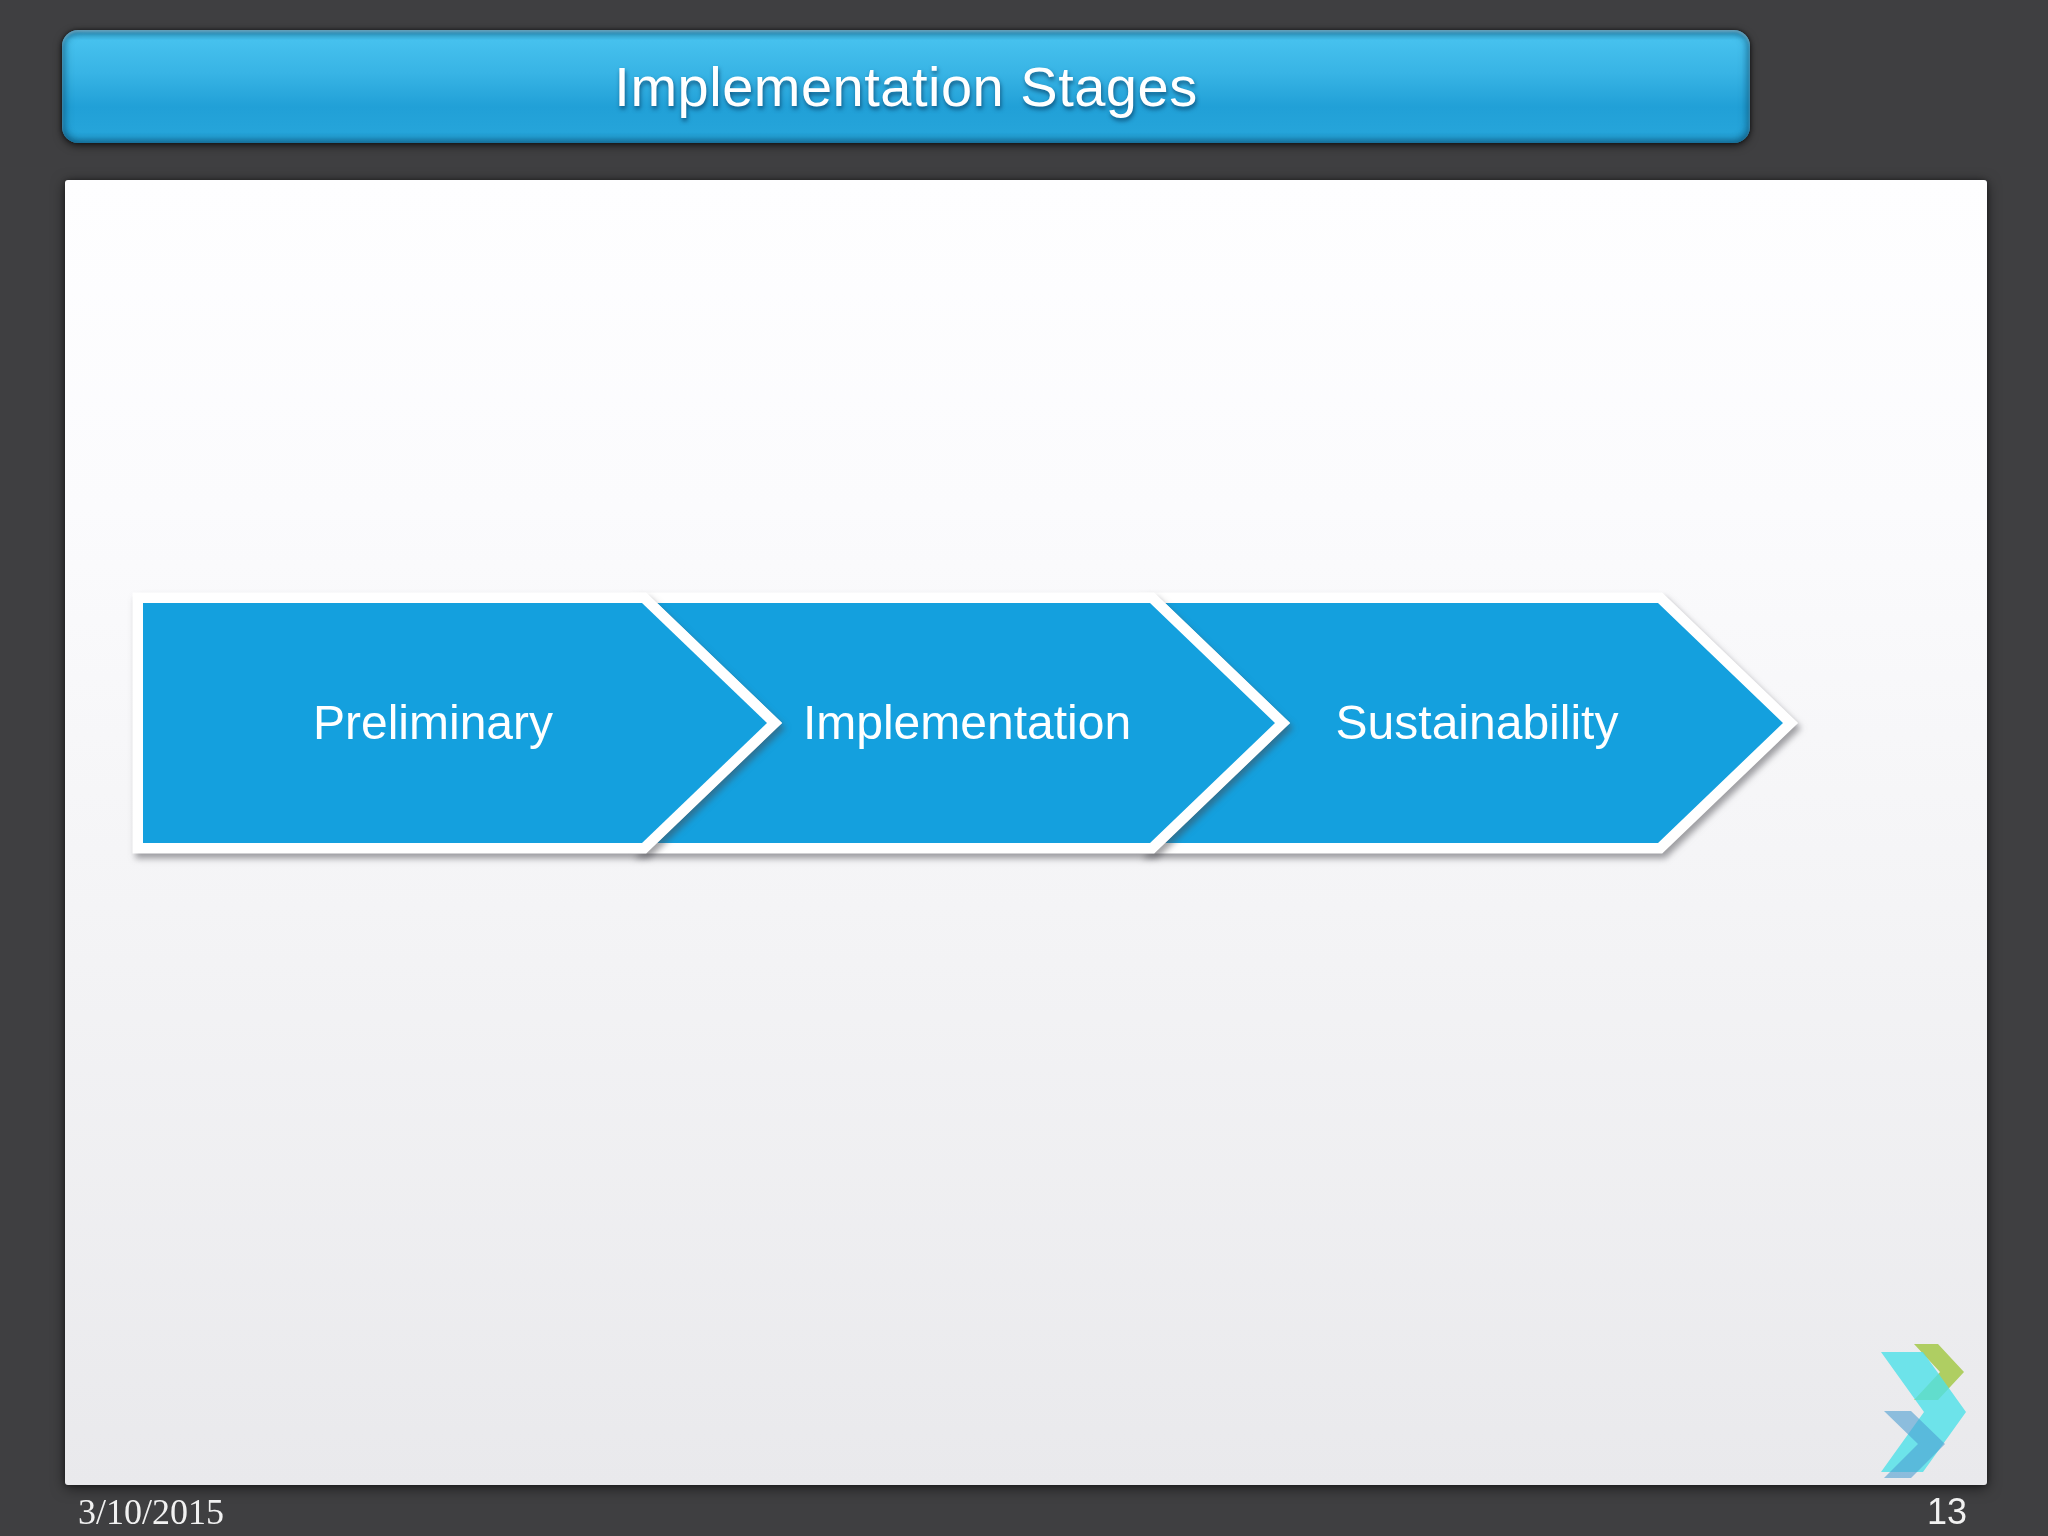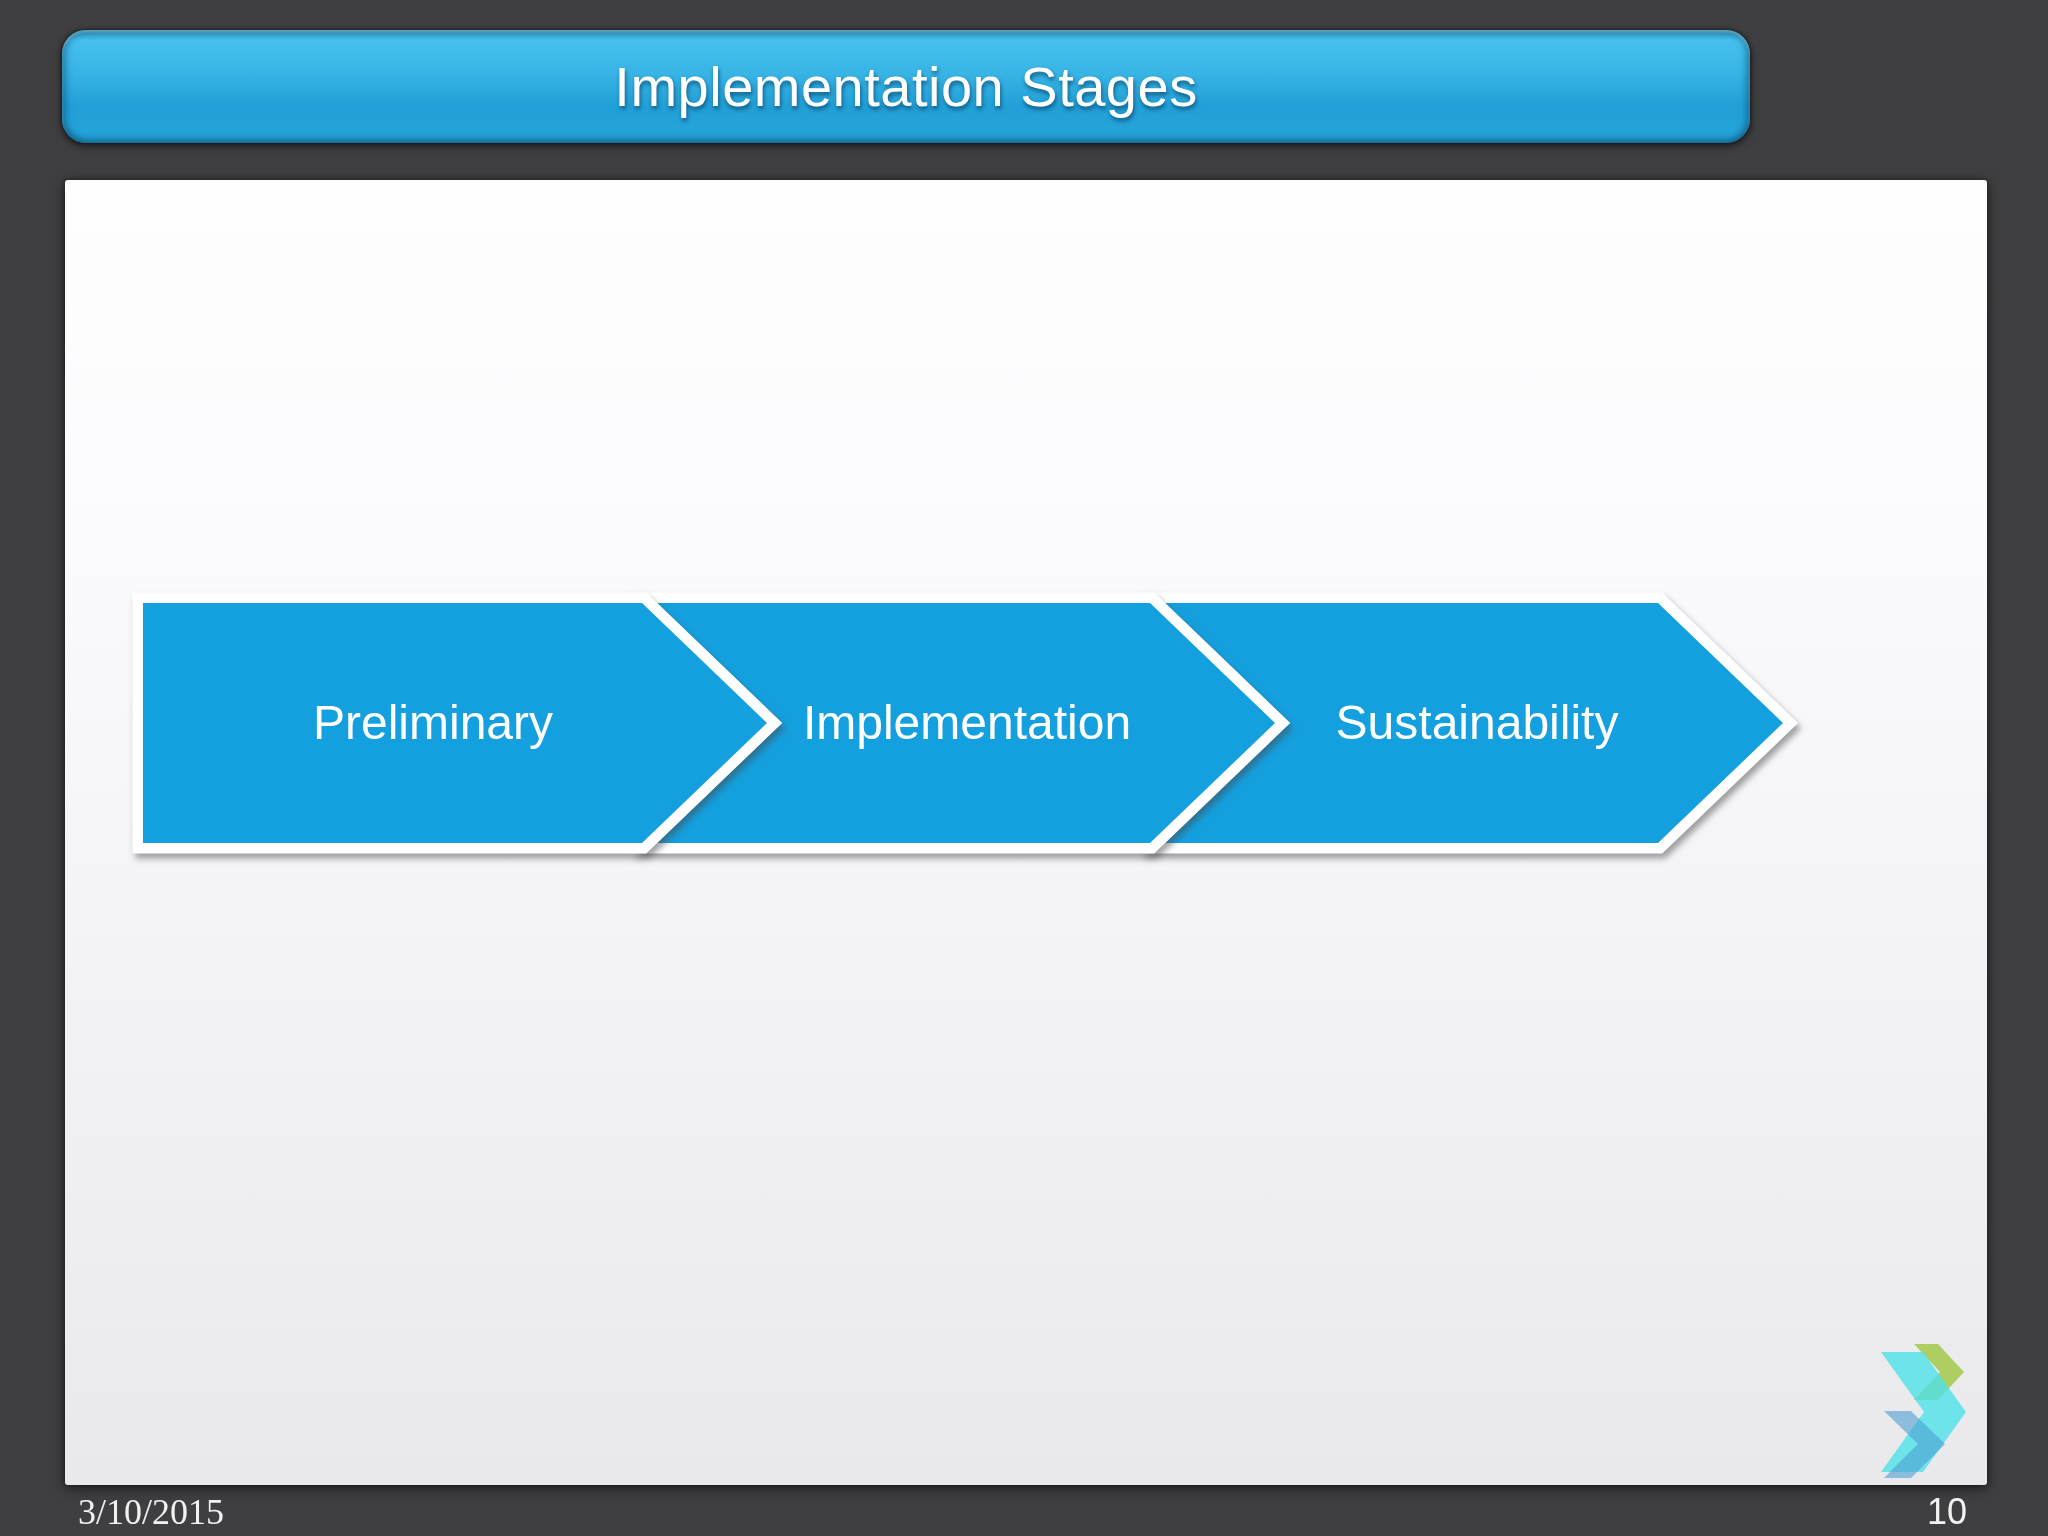--- a/index.html
+++ b/index.html
@@ -17,21 +17,21 @@
   }
 
   
   .title-banner {
     position: absolute;
     left: 62px;
     top: 30px;
     width: 1688px;
     height: 113px;
     box-sizing: border-box;
-    border-radius: 24px;
+    border-radius: 16px;
     background: linear-gradient(180deg,
       #2d93bd 0%,
       #46c1ee 9%,
       #38b4e5 38%,
       #21a0d7 68%,
       #27a6db 100%);
     box-shadow:
       0 3px 8px rgba(0,0,0,0.55),
       0 0 4px rgba(0,0,0,0.6),
       inset 0 2px 3px rgba(255,255,255,0.35),
@@ -131,15 +131,15 @@
     <text class="stage-label" x="1477" y="739">Sustainability</text>
 
     <g>
       <polygon fill="#a6c94f" fill-opacity="0.88" points="1914,1344 1938,1344 1964,1372 1938,1400 1914,1400 1940,1372"></polygon>
       <polygon fill="#4ee1e9" fill-opacity="0.8" points="1881,1352 1923,1352 1966,1412 1923,1472 1881,1472 1924,1412"></polygon>
       <polygon fill="#4d9fd2" fill-opacity="0.6" points="1884,1411 1911,1411 1945,1444 1911,1478 1884,1478 1918,1444"></polygon>
     </g>
   </svg>
 
   <div class="footer-date">3/10/2015</div>
-  <div class="footer-page">10</div>
+  <div class="footer-page">13</div>
 
 </div>
 
 </body></html>

